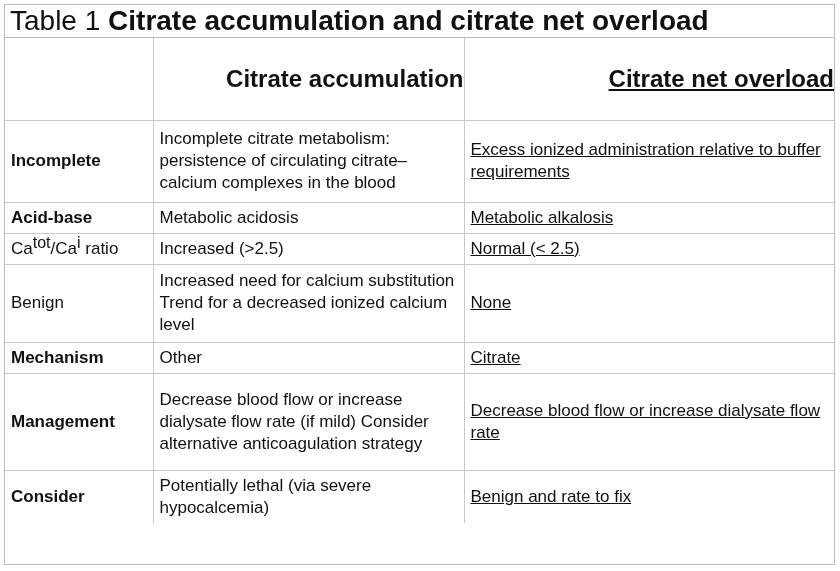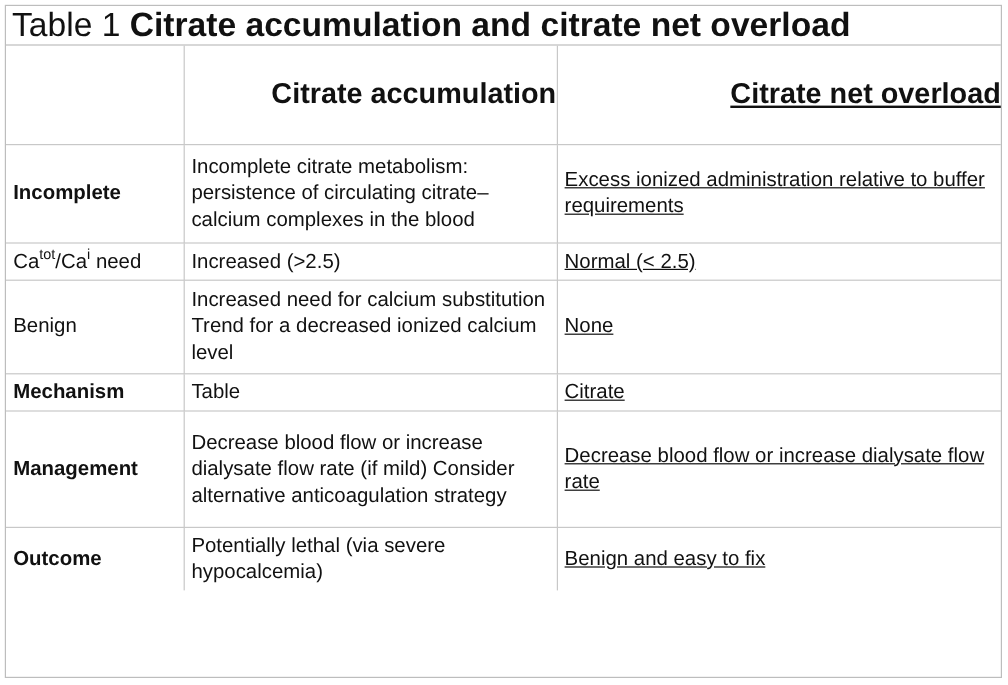--- a/index.html
+++ b/index.html
@@ -61,21 +61,21 @@
     thead td {
       font-size: 24px;
       font-weight: bold;
       text-align: right;
       padding: 0;
       border-top: none;
     }
     .rowhead { font-weight: bold; }
     .rowhead.normal { font-weight: normal; }
     sup {
-      font-size: 12px;
+      font-size: 16px;
       vertical-align: top;
       line-height: 12px;
       position: relative;
       top: -1px;
     }
   </style>
 </head>
 <body>
 
 <div class="frame"></div>
@@ -98,38 +98,43 @@
       <td>Citrate net overload</td>
     </tr>
   </thead>
   <tbody>
     <tr style="height:82px">
       <td class="rowhead">Incomplete</td>
       <td>Incomplete citrate metabolism: persistence of circulating citrate–calcium complexes in the blood</td>
       <td>Excess ionized administration relative to buffer requirements</td>
     </tr>
     <tr style="height:31px">
-      <td class="rowhead normal"><span>Ca</span><sup>tot</sup><span>/Ca</span><sup>i</sup><span> need</span></td>
+      <td class="rowhead">Acid-base</td>
+      <td>Metabolic acidosis</td>
+      <td>Metabolic alkalosis</td>
+    </tr>
+    <tr style="height:31px">
+      <td class="rowhead normal"><span>Ca</span><sup>tot</sup><span>/Ca</span><sup>i</sup><span> ratio</span></td>
       <td>Increased (&gt;2.5)</td>
       <td>Normal (&lt; 2.5)</td>
     </tr>
     <tr style="height:78px">
       <td class="rowhead normal">Benign</td>
       <td>Increased need for calcium substitution Trend for a decreased ionized calcium level</td>
       <td>None</td>
     </tr>
     <tr style="height:31px">
       <td class="rowhead">Mechanism</td>
-      <td>Table</td>
+      <td>Other</td>
       <td>Citrate</td>
     </tr>
     <tr style="height:97px">
       <td class="rowhead">Management</td>
       <td>Decrease blood flow or increase dialysate flow rate (if mild) Consider alternative anticoagulation strategy</td>
       <td>Decrease blood flow or increase dialysate flow rate</td>
     </tr>
     <tr style="height:53px">
-      <td class="rowhead">Outcome</td>
+      <td class="rowhead">Consider</td>
       <td>Potentially lethal (via severe hypocalcemia)</td>
-      <td>Benign and easy to fix</td>
+      <td>Benign and rate to fix</td>
     </tr>
   </tbody>
 </table>
 
 </body></html>

